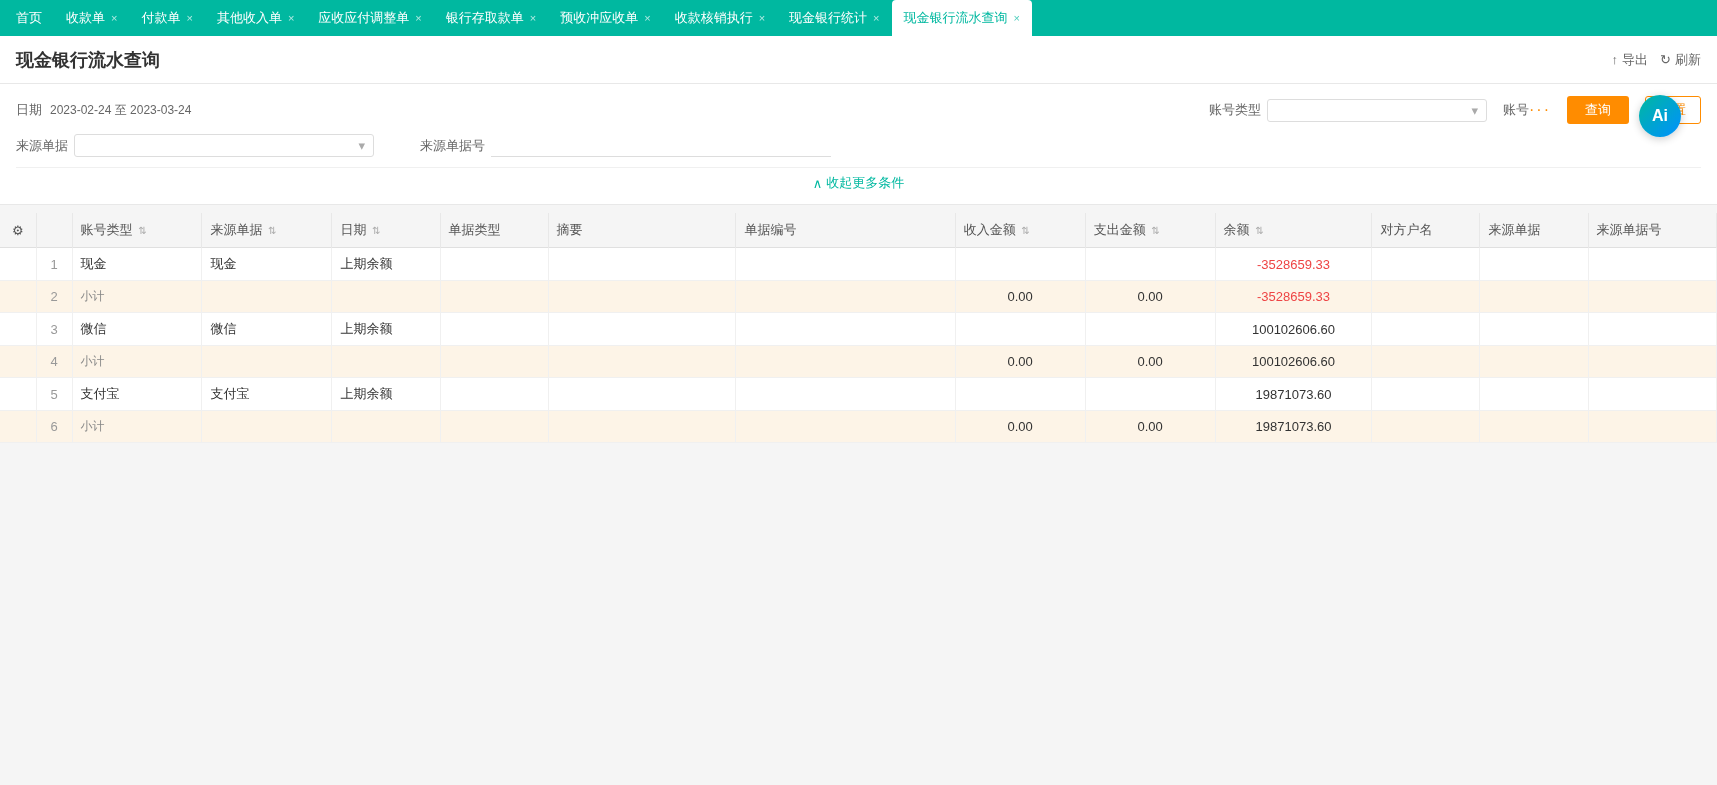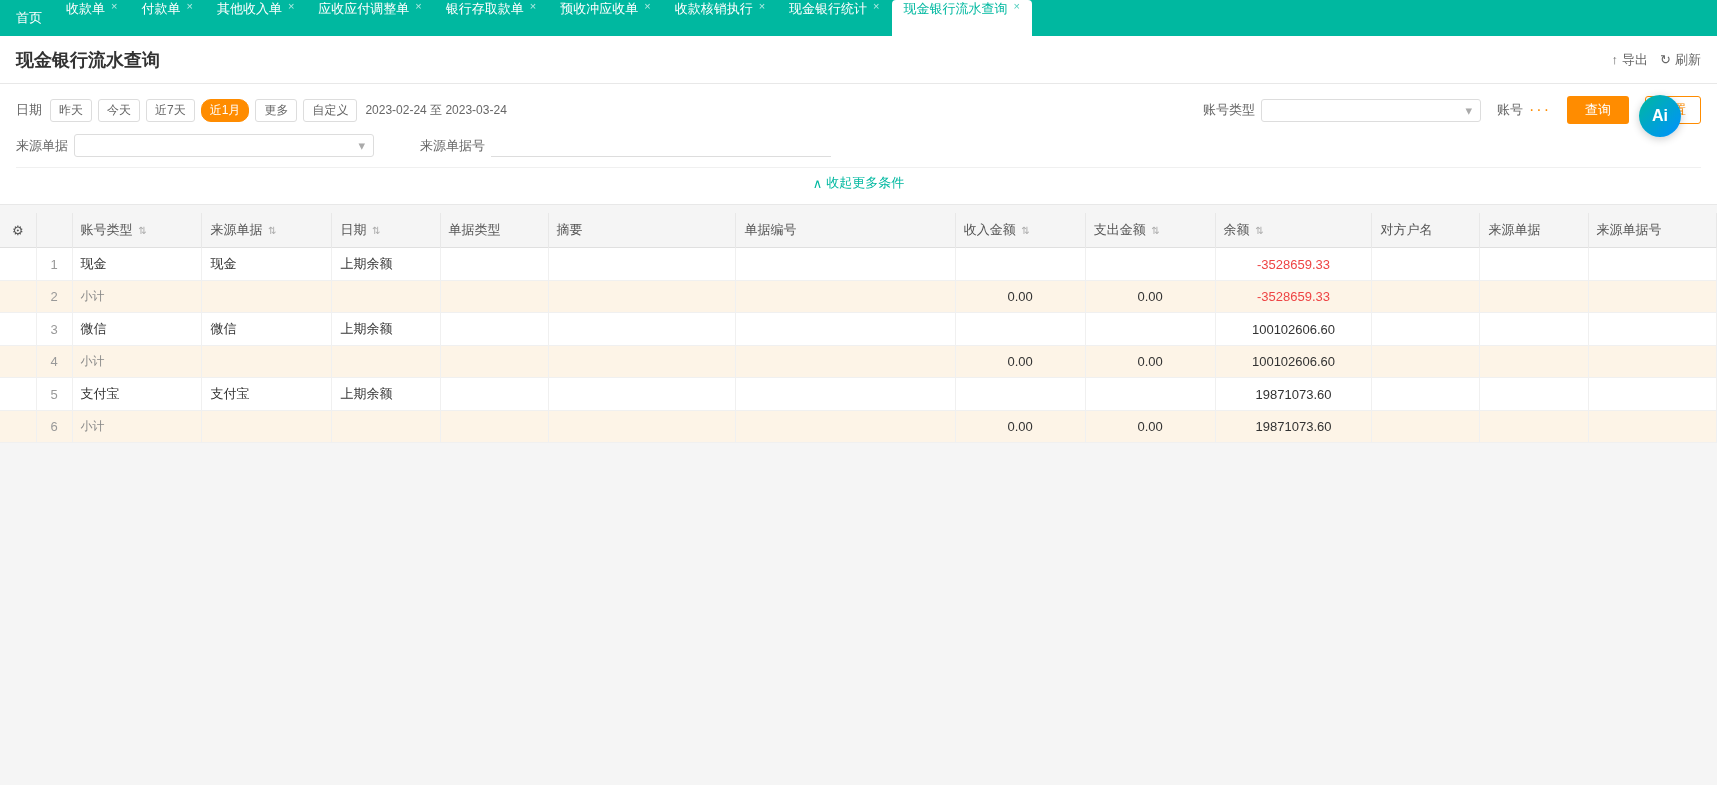--- a/index.html
+++ b/index.html
@@ -12,20 +12,21 @@
       align-items: center;
       height: 36px;
       padding: 0 4px;
       overflow: hidden;
     }
     .nav-item {
       color: #fff;
       padding: 0 12px;
       height: 36px;
       display: flex;
+      align-items: center;
       cursor: pointer;
       white-space: nowrap;
       font-size: 13px;
       position: relative;
     }
     .nav-item.active {
       background: #fff;
       color: #00b8a0;
       border-radius: 4px 4px 0 0;
     }
@@ -298,42 +299,34 @@
       <span>刷新</span>
     </div>
   </div>
 </div>
 
 <div class="filter-area">
   <div class="filter-row">
 
     <div style="display:flex; align-items:center; gap:8px; flex-wrap:wrap;">
       <span class="filter-label">日期</span>
-      <div class="filter-date-options">
-        <button class="date-btn">昨天</button>
-        <button class="date-btn">今天</button>
-        <button class="date-btn">近7天</button>
-        <button class="date-btn active">近1月</button>
-        <button class="date-btn">更多</button>
-        <button class="date-btn">自定义</button>
-      </div>
       <span class="date-range">2023-02-24 至 2023-03-24</span>
     </div>
 
     <div style="flex:1;"></div>
 
     <div style="display:flex; align-items:center; gap:6px;">
       <span class="filter-label">账号类型</span>
       <div class="filter-select" style="min-width:220px;">
         <span style="color:#ccc;font-size:12px;"></span>
         <span style="color:#aaa;">▾</span>
       </div>
     </div>
 
-    <div style="display:flex; align-items:center; gap:6px;">
+    <div style="display:flex; align-items:center; ">
       <span class="filter-label">账号</span>
       <span class="dots-btn">···</span>
     </div>
 
     <button class="query-btn">查询</button>
     <button class="settings-btn">设置</button>
   </div>
 
   <div class="filter-row">
 

